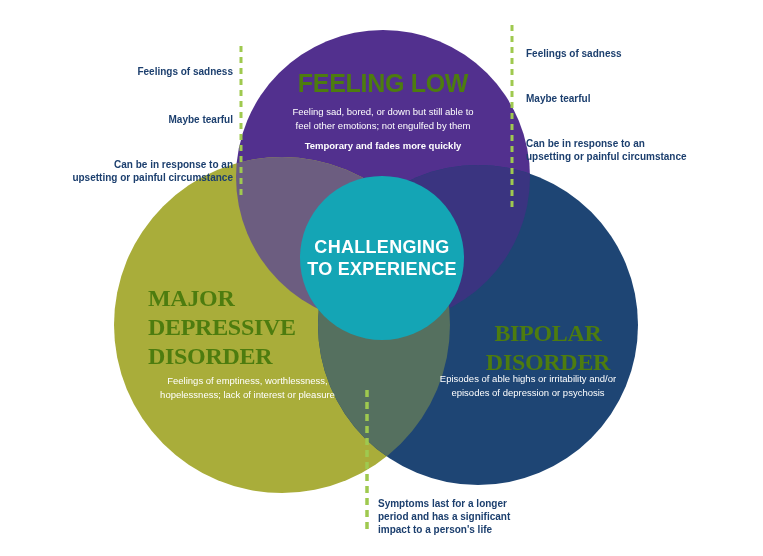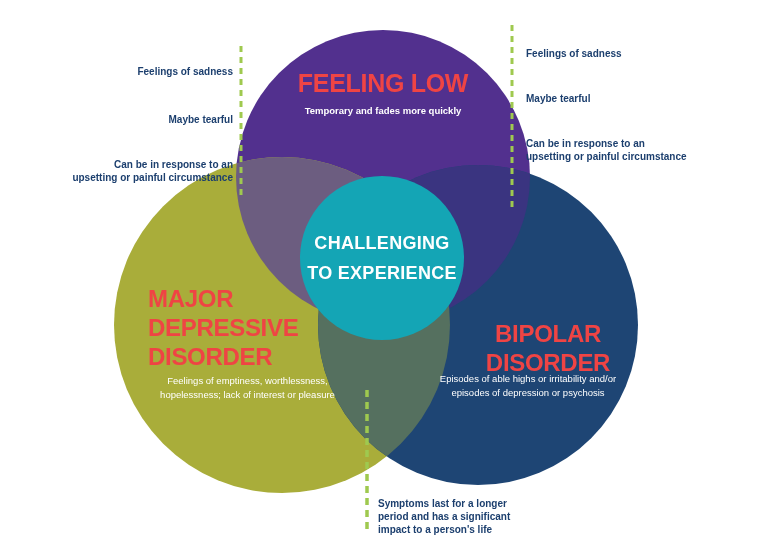--- a/index.html
+++ b/index.html
@@ -5,31 +5,31 @@
   html,body{margin:0;padding:0;}
   body{
     width:763px;height:556px;position:relative;background:#ffffff;
     font-family:"Liberation Sans", sans-serif;overflow:hidden;
   }
   .abs{position:absolute;}
   svg{position:absolute;left:0;top:0;}
 
   
   .circle-title{
-    color:#ef4444;font-weight:bold;white-space:pre-line;
+    color:#4d7c0f;font-weight:bold;white-space:pre-line;
     letter-spacing:-0.3px;
   }
   .fl-title{font-size:25px;line-height:27px;}
-  .big-title{font-size:24px;line-height:29px;}
+  .big-title{font-size:24px;line-height:29px;font-family:Liberation Serif, serif;}
   .circle-body{
     color:#ffffff;font-size:9.5px;line-height:13.5px;white-space:pre-line;
   }
   .center-label{
     display:flex;align-items:center;justify-content:center;text-align:center;
-    color:#ffffff;font-weight:bold;font-size:18px;line-height:30px;
+    color:#ffffff;font-weight:bold;font-size:18px;line-height:22px;
     letter-spacing:0.3px;white-space:pre-line;
   }
   .note{margin-top:7px;font-weight:bold;}
 
   
   .annotation{
     color:#1c3f6e;font-weight:bold;font-size:10px;line-height:13px;
     white-space:pre-line;
   }
   .annotation p{margin:10px 0 10px 0;}
@@ -68,20 +68,22 @@
 
     <circle cx="382" cy="258" r="82" fill="#14a5b5"></circle>
 
     <line x1="241" y1="46" x2="241" y2="200" stroke-width="3" stroke-dasharray="6 5" stroke="#9fc94f"></line>
     <line x1="512" y1="25" x2="512" y2="212" stroke-width="3" stroke-dasharray="6 5" stroke="#9fc94f"></line>
     <line x1="367" y1="390" x2="367" y2="531" stroke-width="3.5" stroke-dasharray="7 5" stroke="#9fc94f"></line>
   </svg>
 
   <div class="abs txt-center" style="left:263px;top:70px;width:240px;">
     <div class="circle-title fl-title">FEELING LOW</div>
+    <div class="circle-body" style="margin-top:8px;">Feeling sad, bored, or down but still able to
+feel other emotions; not engulfed by them</div>
     <div class="circle-body note">Temporary and fades more quickly</div>
   </div>
 
   <div class="abs" style="left:148px;top:284px;width:230px;">
     <div class="circle-title big-title">MAJOR
 DEPRESSIVE
 DISORDER</div>
   </div>
   <div class="abs txt-center" style="left:150px;top:374px;width:195px;">
     <div class="circle-body">Feelings of emptiness, worthlessness,

